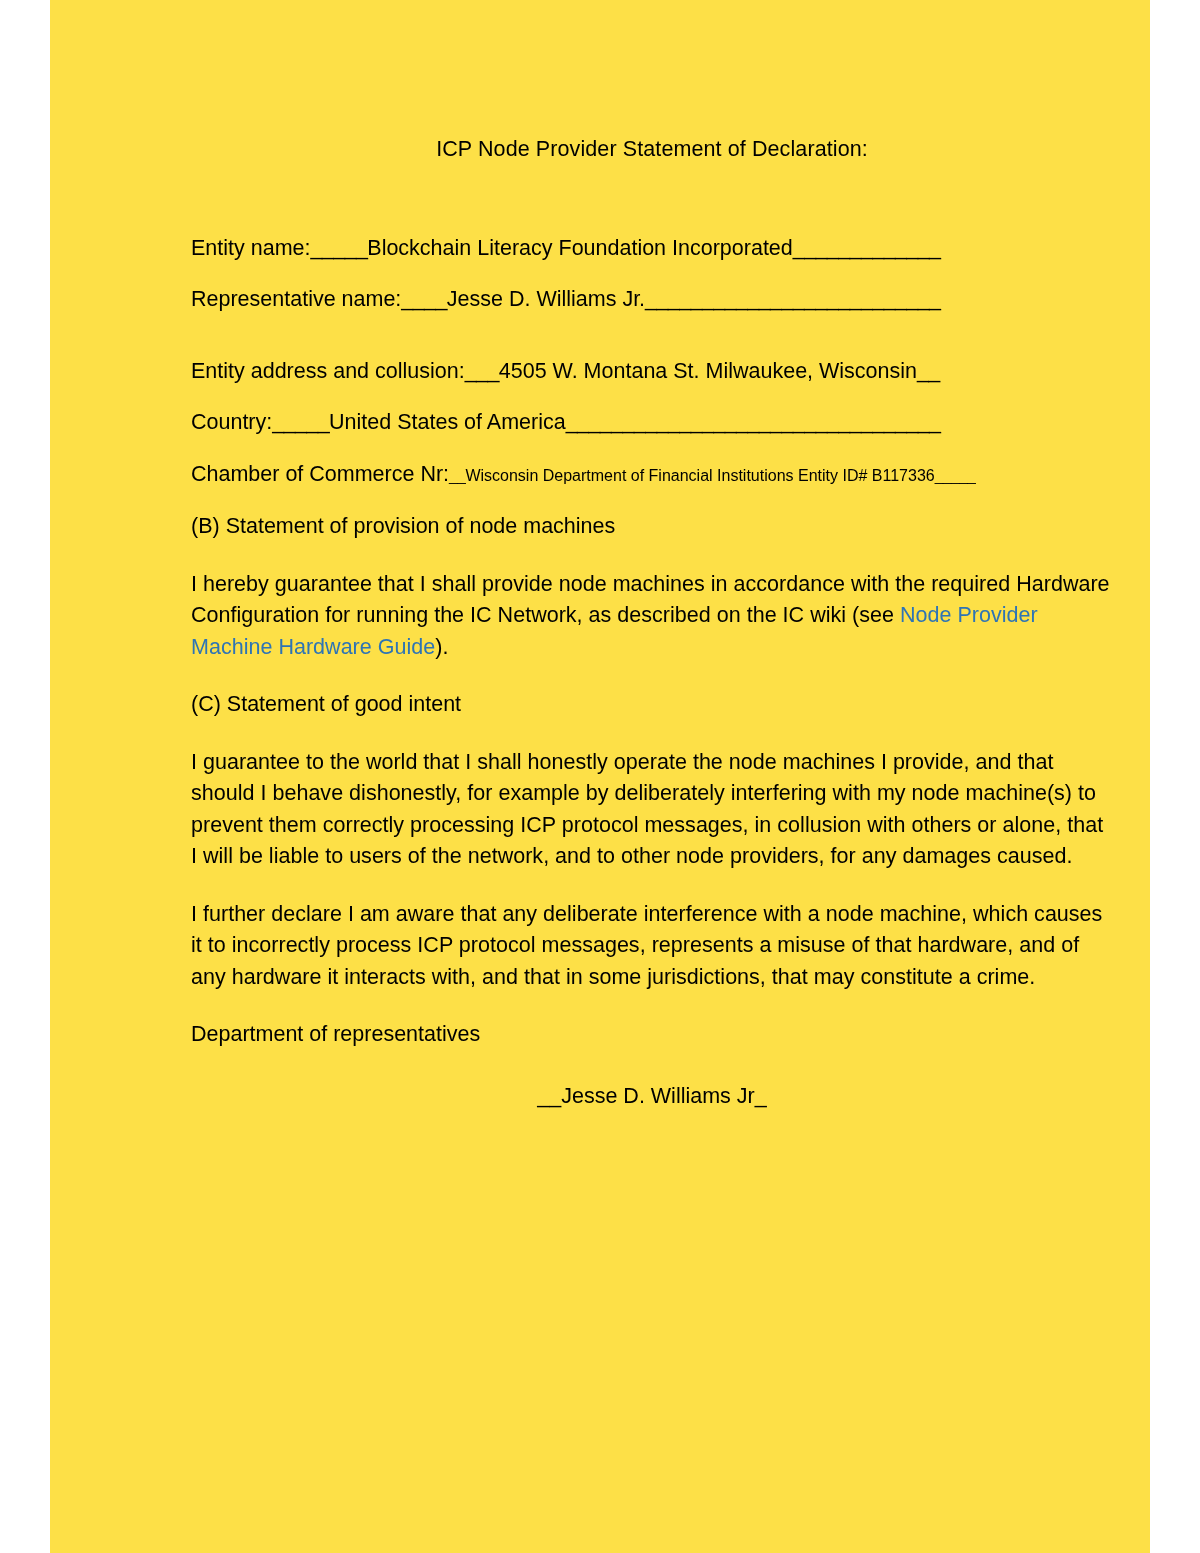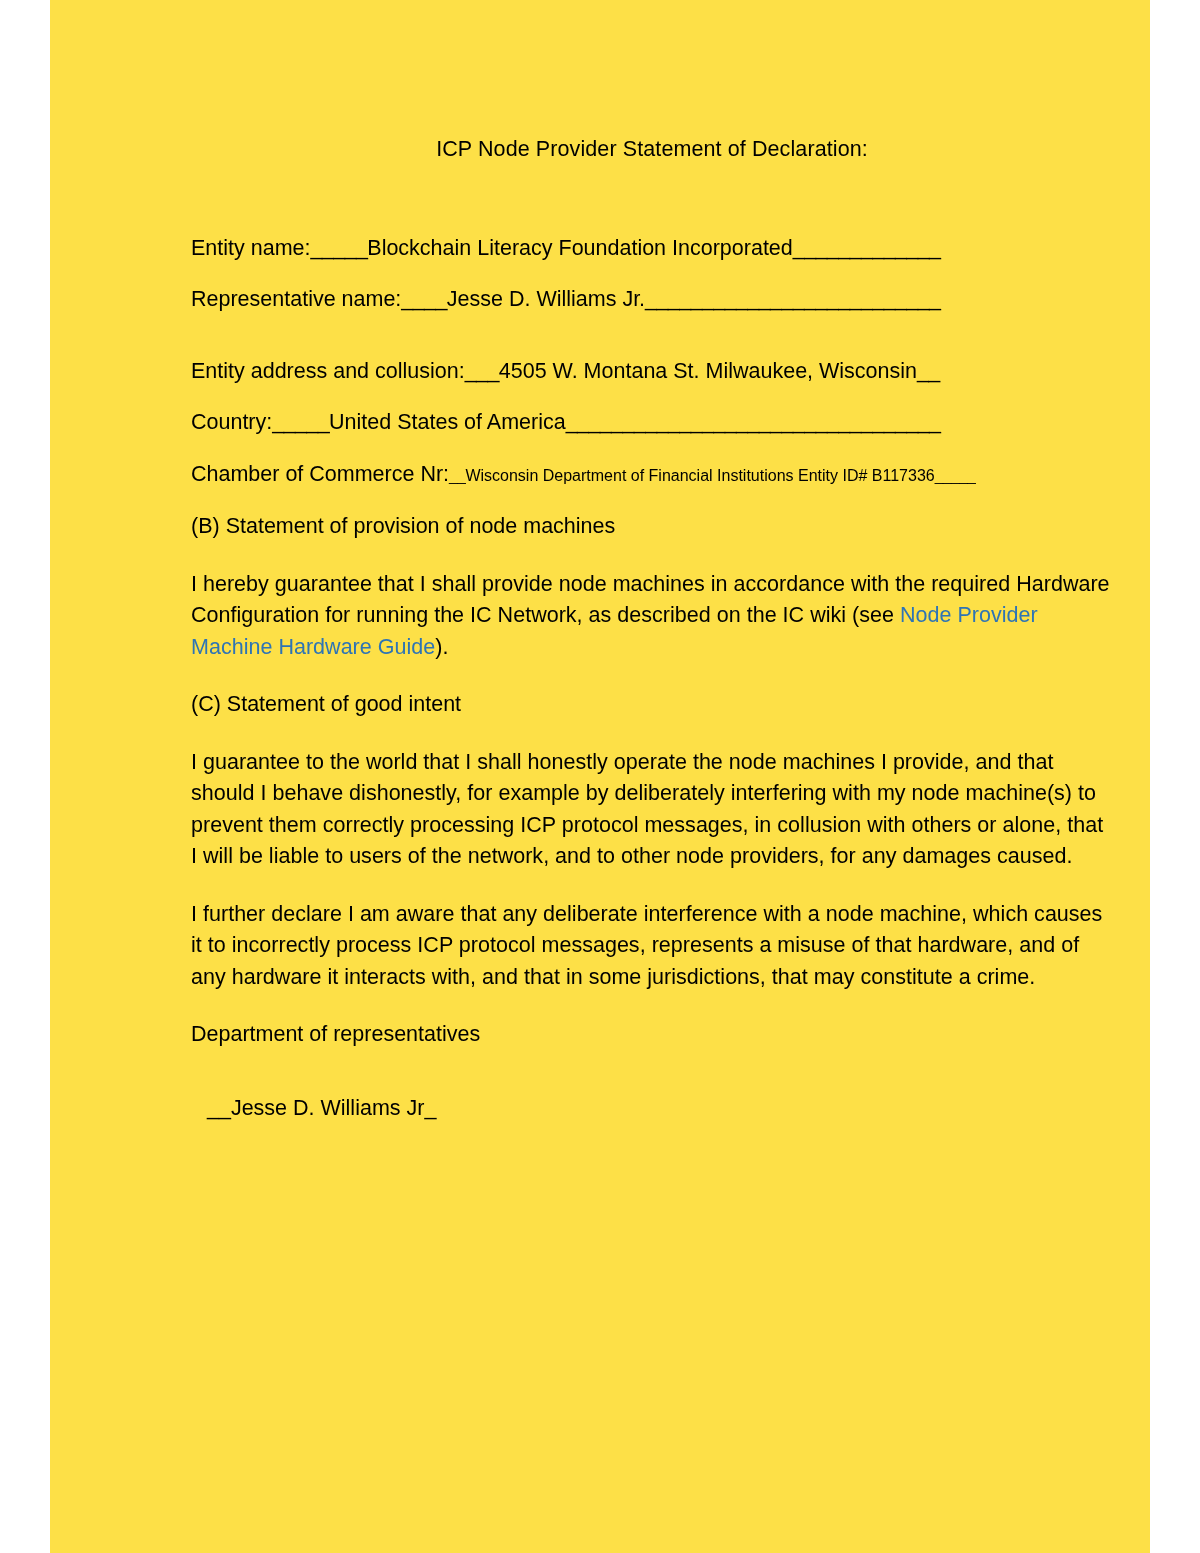--- a/index.html
+++ b/index.html
@@ -95,22 +95,23 @@
   .doc-link {
     color: #2e74b5;
     text-decoration: none;
     cursor: pointer;
   }
 
   
   .sig-line {
     font-size: 21.5px;
     line-height: 31.5px;
-    margin: 16px;
+    margin: 4px;
     white-space: nowrap;
+    text-align: center;
   }
 </style>
 </head>
 <body>
 
 <div class="page">
   <div class="content">
 
     <h1 class="doc-title">ICP Node Provider Statement of Declaration:</h1>
 

